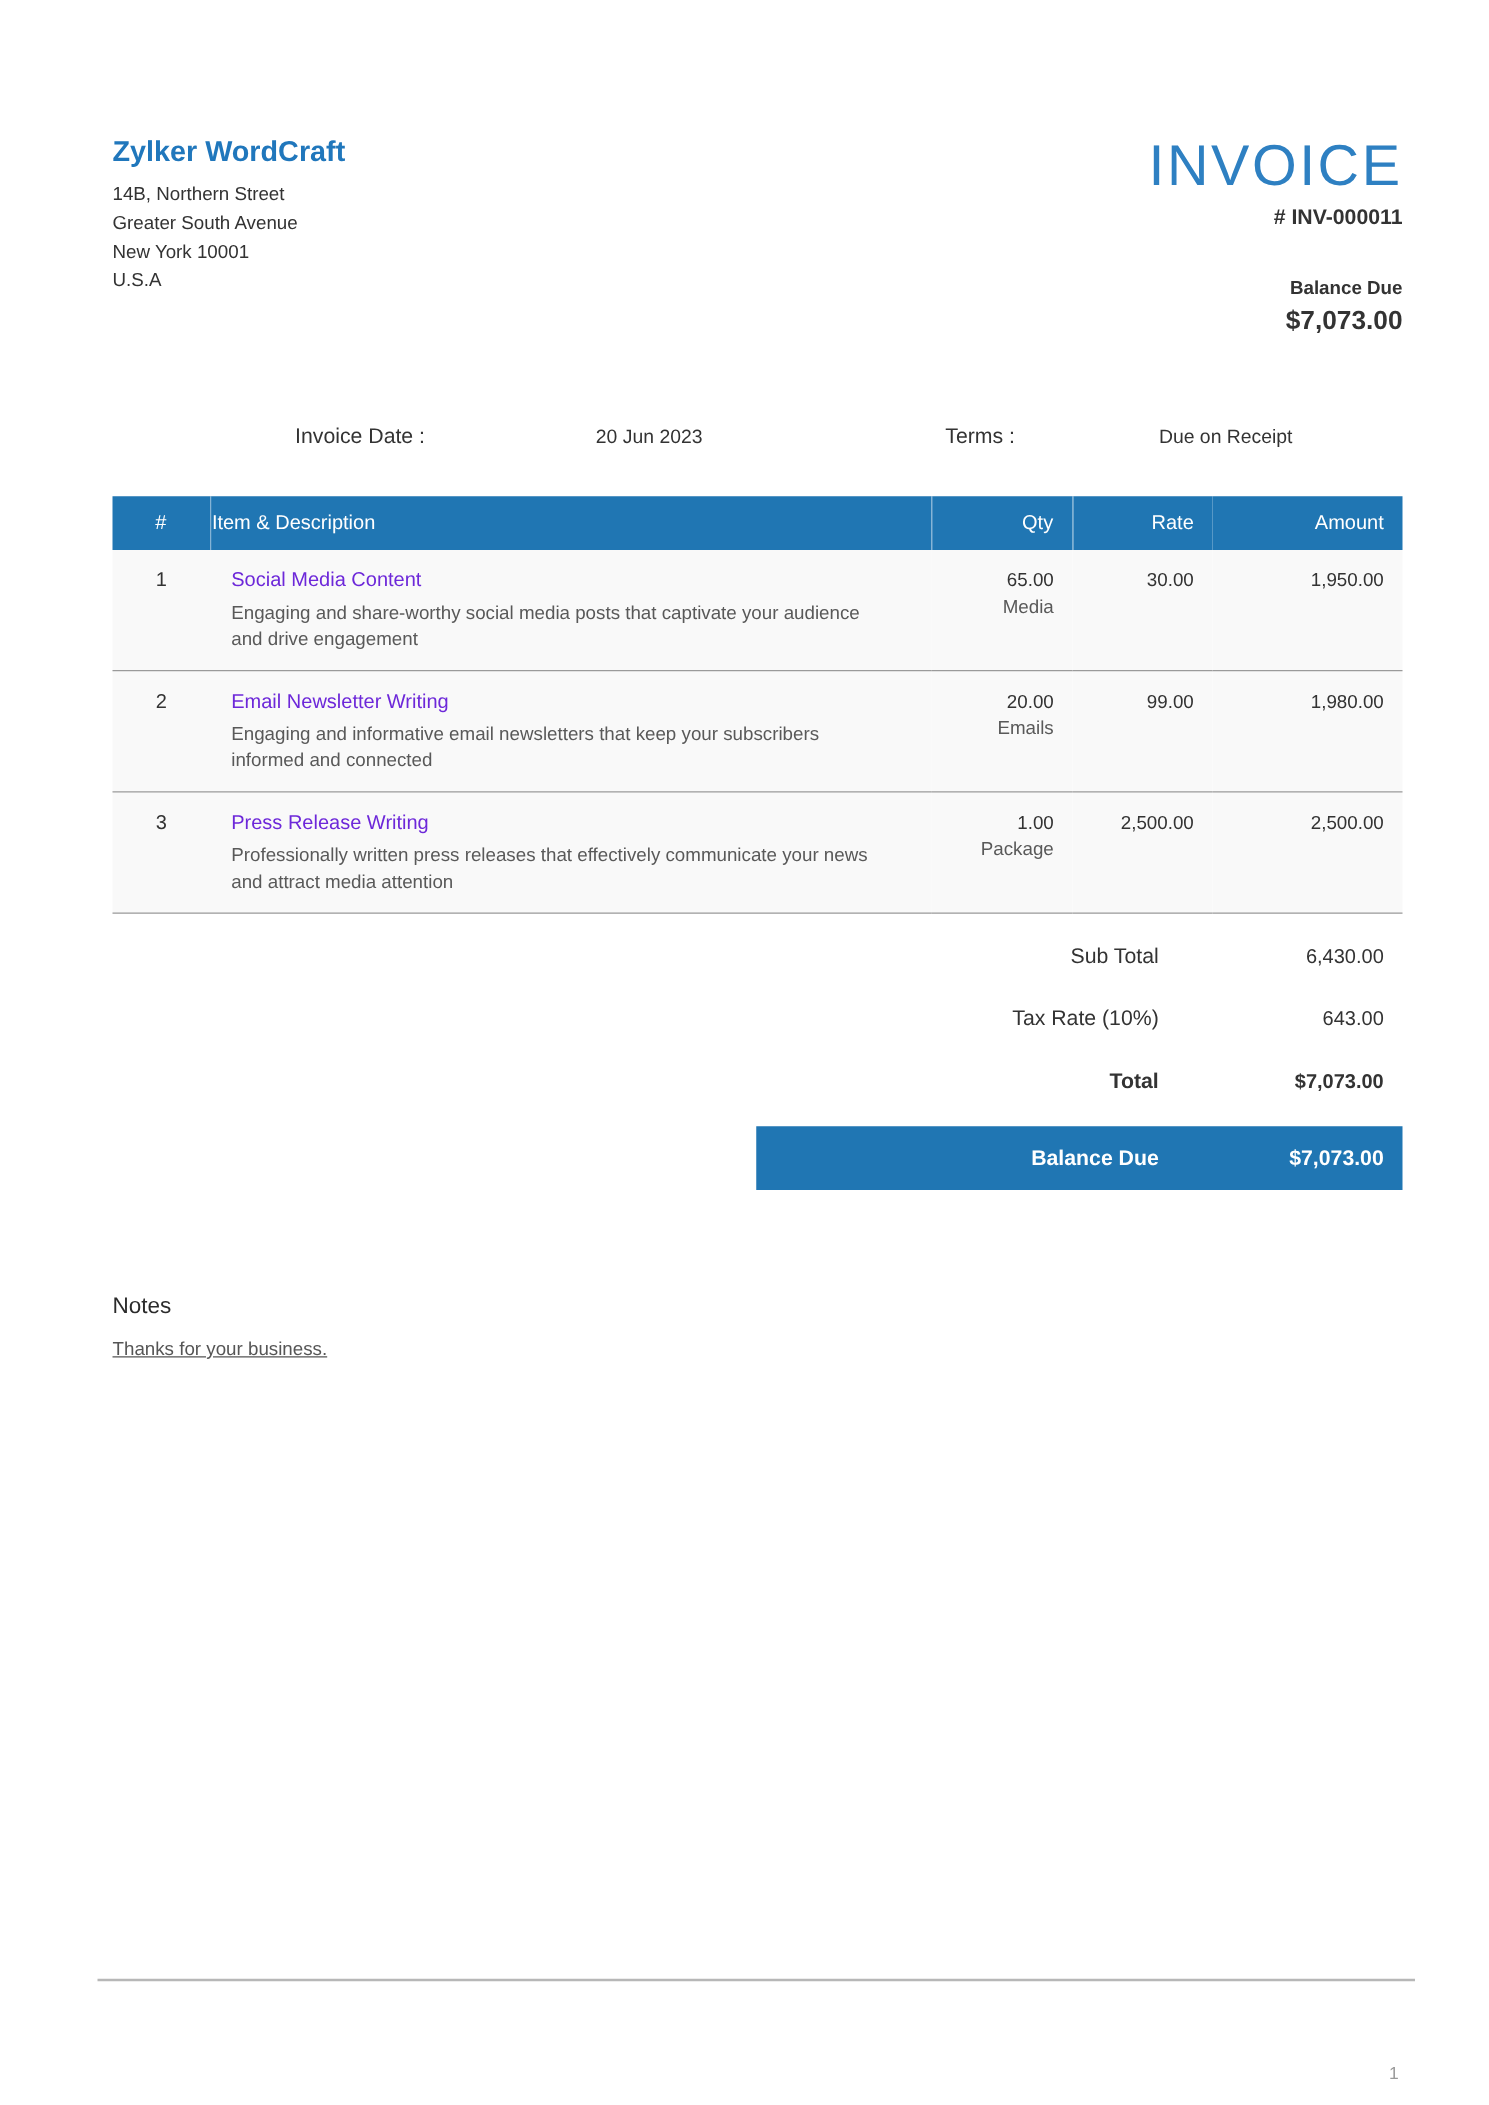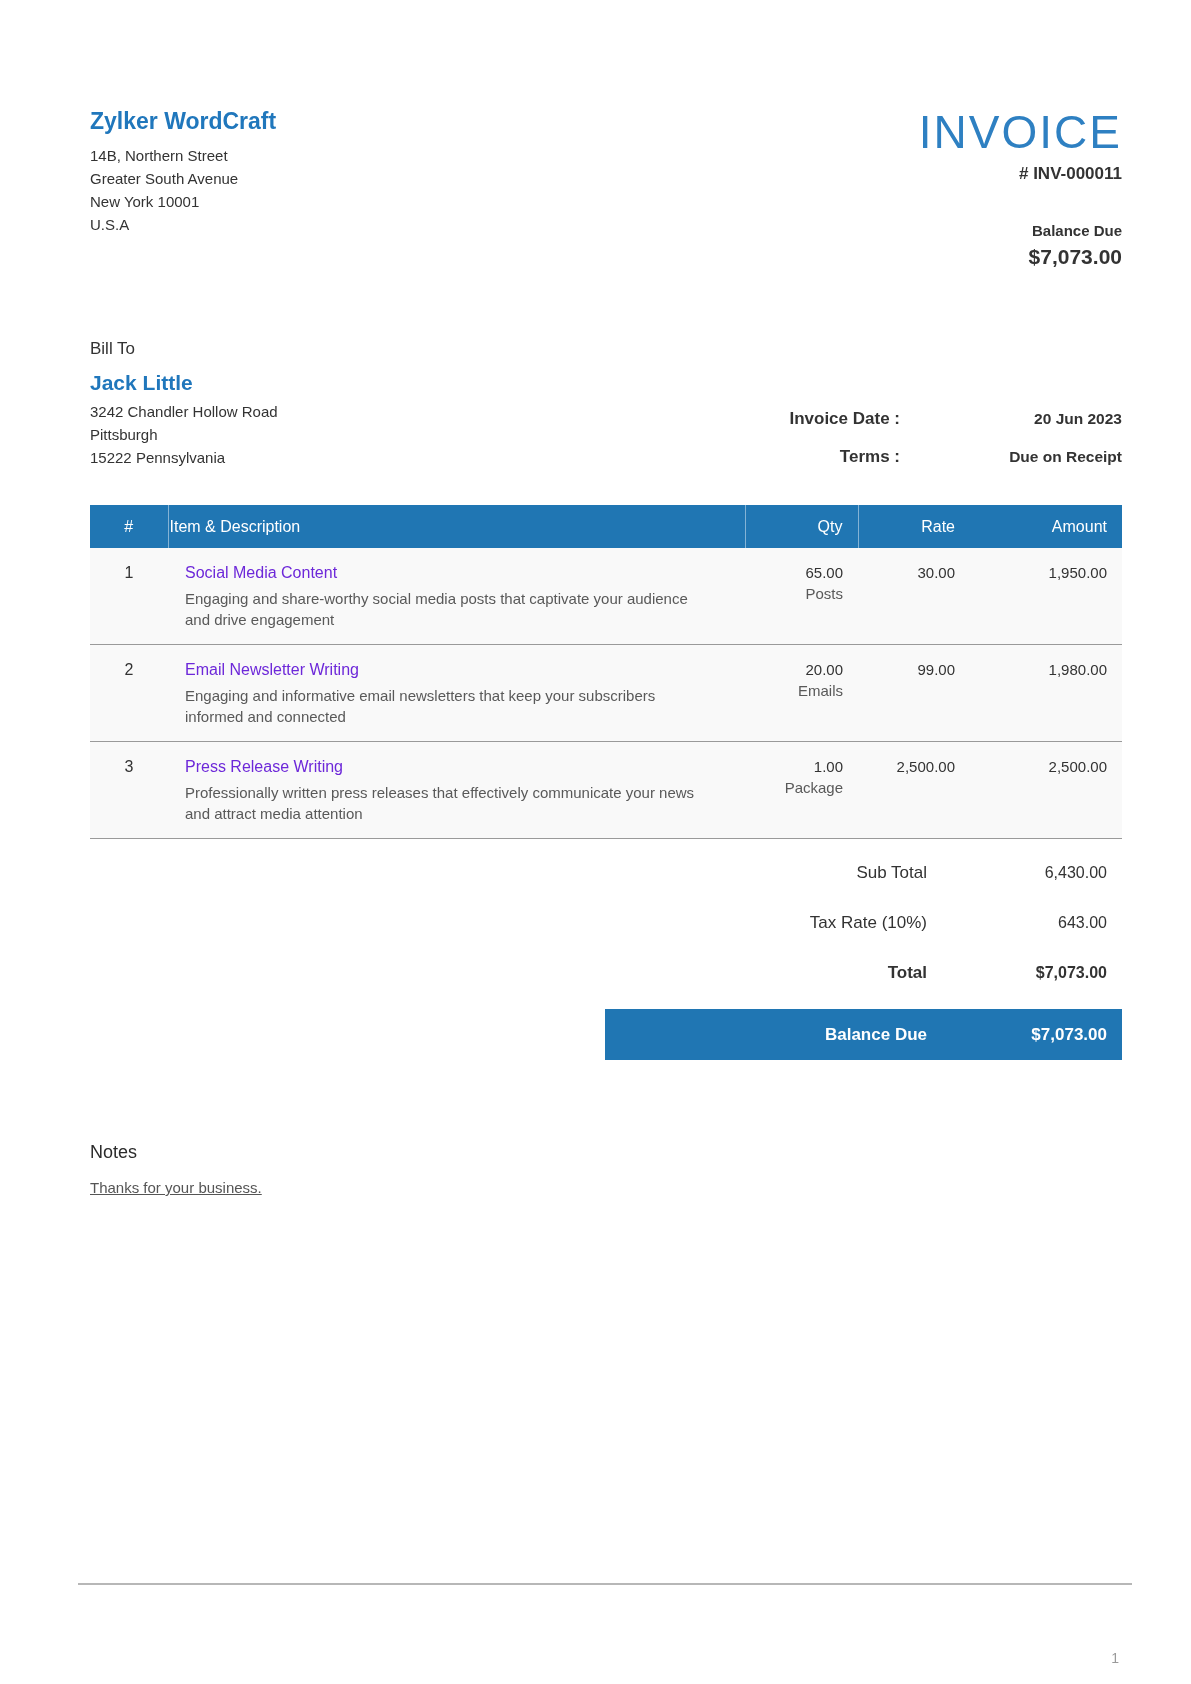--- a/index.html
+++ b/index.html
@@ -28,21 +28,21 @@
   .invoice-block{text-align:right;}
   .invoice-title{font-size:46px;line-height:48px;font-weight:400;letter-spacing:2px;color:var(--title-blue);}
   .invoice-number{font-size:17px;font-weight:bold;margin-top:8px;}
   .balance-label{font-size:15px;font-weight:bold;margin-top:38px;}
   .balance-amount{font-size:21px;font-weight:bold;margin-top:6px;}
 
   
   .billto-row{display:flex;justify-content:space-between;align-items:flex-end;margin-top:70px;}
   .billto-label{font-size:17px;color:var(--text-dark);}
   .billto-name{font-size:21px;font-weight:bold;color:var(--brand-blue);margin:12px 0 5px 0;}
-  .meta{display:flex;flex-direction:column;row-gap:18px;margin-bottom:2px;font-weight:bold;}
+  .meta{display:flex;row-gap:18px;margin-bottom:2px;}
   .meta-row{display:flex;justify-content:flex-end;align-items:baseline;}
   .meta-label{width:250px;text-align:right;font-size:17px;color:var(--text-dark);}
   .meta-value{width:222px;text-align:right;font-size:15.5px;color:var(--text-dark);}
 
   
   table.items{width:1032px;margin-top:36px;border-collapse:collapse;table-layout:fixed;}
   .items th{
     background:var(--header-blue);color:#ffffff;font-weight:400;font-size:16px;
     padding:12px 15px;height:43px;
   }
@@ -98,27 +98,20 @@
       </div>
       <div class="invoice-block">
         <div class="invoice-title">INVOICE</div>
         <div class="invoice-number"># INV-000011</div>
         <div class="balance-label">Balance Due</div>
         <div class="balance-amount">$7,073.00</div>
       </div>
     </div>
 
     <div class="billto-row">
-      <div class="billto">
-        <div class="billto-label">Bill To</div>
-        <div class="billto-name">Jack Little</div>
-        <div class="addr">3242 Chandler Hollow Road</div>
-        <div class="addr">Pittsburgh</div>
-        <div class="addr">15222 Pennsylvania</div>
-      </div>
       <div class="meta">
         <div class="meta-row">
           <div class="meta-label">Invoice Date :</div>
           <div class="meta-value">20 Jun 2023</div>
         </div>
         <div class="meta-row">
           <div class="meta-label">Terms :</div>
           <div class="meta-value">Due on Receipt</div>
         </div>
       </div>
@@ -143,21 +136,21 @@
       </thead>
       <tbody>
         <tr>
           <td class="c-idx">1</td>
           <td class="c-item">
             <div class="item-title">Social Media Content</div>
             <div class="item-desc">Engaging and share-worthy social media posts that captivate your audience and drive engagement</div>
           </td>
           <td class="c-qty">
             <div>65.00</div>
-            <div class="unit">Posts</div>
+            <div class="unit">Media</div>
           </td>
           <td class="c-rate">30.00</td>
           <td class="c-amt">1,950.00</td>
         </tr>
         <tr>
           <td class="c-idx">2</td>
           <td class="c-item">
             <div class="item-title">Email Newsletter Writing</div>
             <div class="item-desc">Engaging and informative email newsletters that keep your subscribers informed and connected</div>
           </td>

